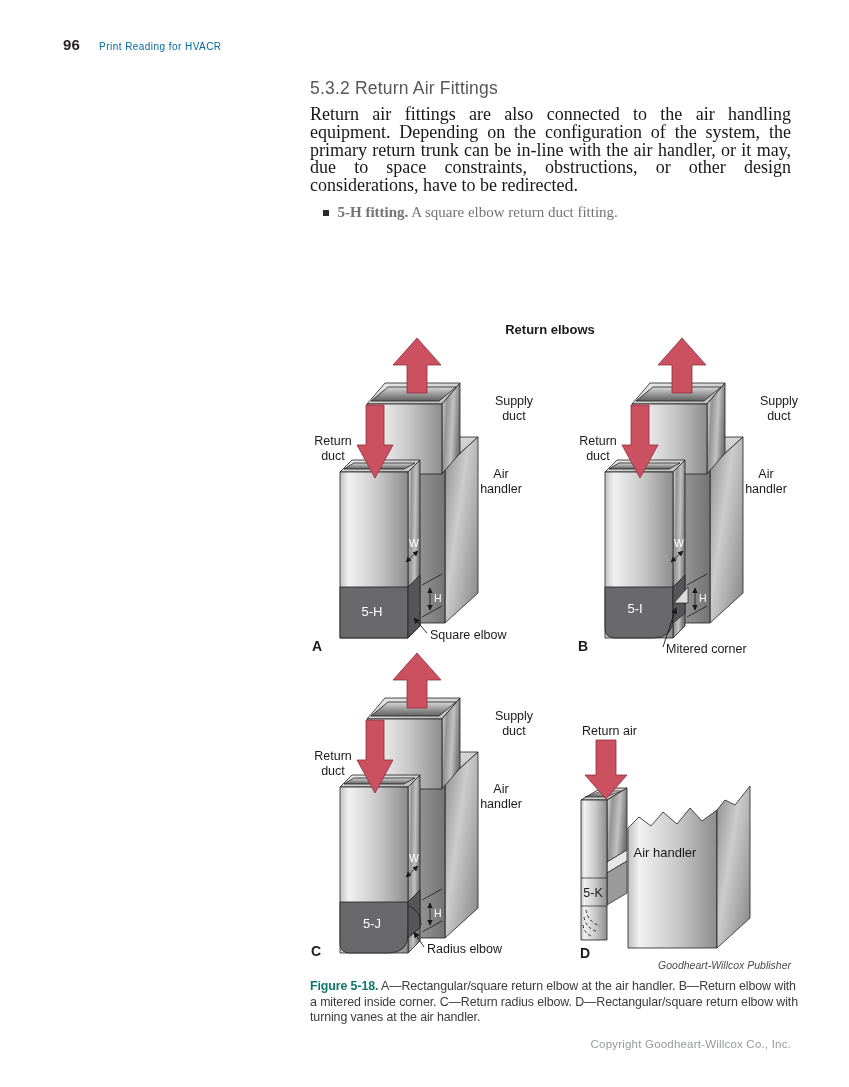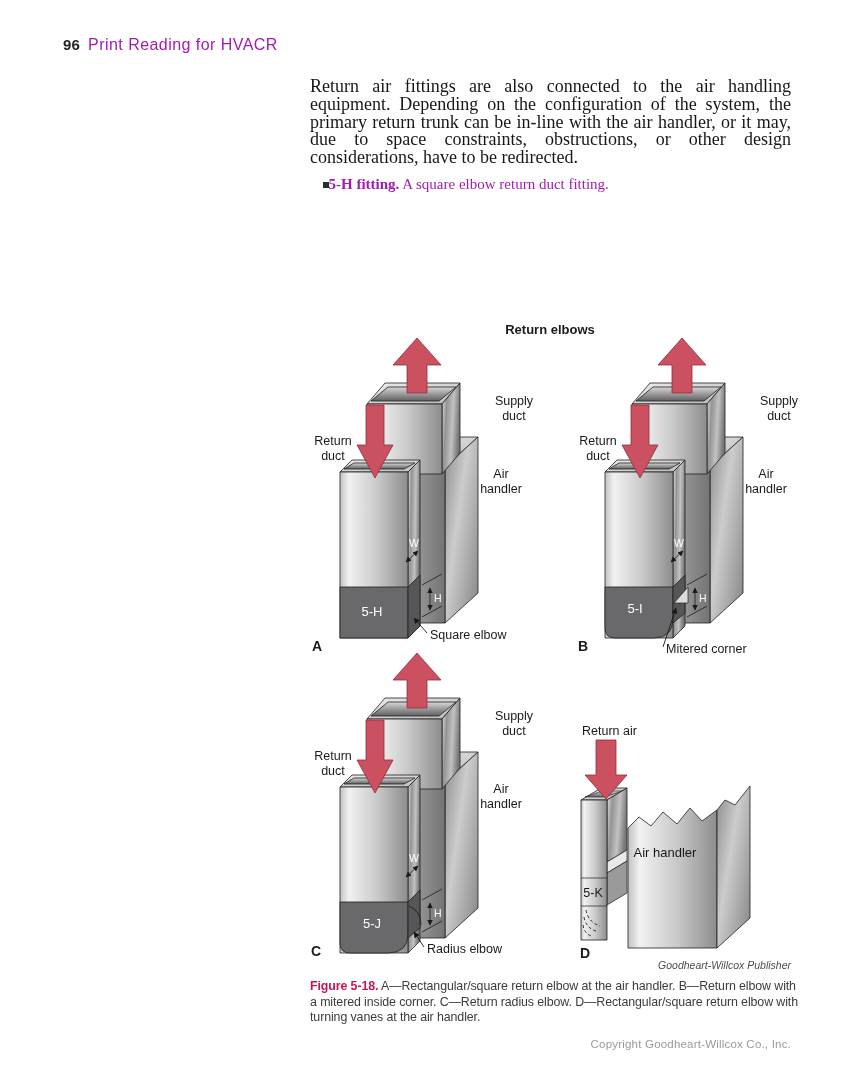--- a/index.html
+++ b/index.html
@@ -1,60 +1,61 @@
 <!DOCTYPE html>
 <html><head>
 <meta charset="utf-8">
 <style>
   html,body{margin:0;padding:0;background:#ffffff;}
   .page{
     position:relative;width:849px;height:1087px;background:#ffffff;overflow:hidden;
     font-family:"Liberation Sans",sans-serif;
   }
   
-  .runhead{position:absolute;left:63px;top:36px;display:flex;align-items:baseline;}
+  .runhead{position:absolute;left:63px;top:36px;display:flex;align-items:baseline;gap:19px;}
   .folio{font-size:15px;font-weight:bold;color:#231f20;letter-spacing:.2px;}
-  .runtitle{font-size:16px;color:#a21caf;letter-spacing:.45px;margin-left:8px;}
+  .runtitle{font-size:10px;color:#0369a1;letter-spacing:.45px;}
   
   .text-col{position:absolute;left:310px;top:78px;width:481px;color:#1b1b1b;}
   .sec-head{margin:0 0 7px 0;font-weight:400;font-size:17.5px;color:#56575b;letter-spacing:.2px;}
   .text-col p{margin:0;font-family:"Liberation Serif",serif;font-size:18px;line-height:17.8px;
     text-align:justify;color:#171717;}
   p.indent{text-indent:22px;margin-top:1px;}
   .bullets{list-style:none;margin:9px 0 0 0;padding:0 0 0 13px;}
-  .bullets li{display:flex;font-family:"Liberation Serif",serif;font-size:15px;
-    line-height:17.8px;color:#a21caf;margin-bottom:5px;}
+  .bullets li{display:flex;gap:9px;font-family:"Liberation Serif",serif;font-size:15px;
+    line-height:17.8px;color:#737373;margin-bottom:5px;}
   .sq{flex:0 0 auto;width:5.5px;height:5.5px;background:#2b2b2b;margin-top:6.5px;}
   .bold{font-weight:bold;}
   
   .fig-svg{position:absolute;left:285px;top:318px;}
   .credit{position:absolute;right:58px;top:959px;font-style:italic;font-size:10.5px;color:#4c4c4c;}
   .caption{position:absolute;left:310px;top:979px;width:489px;font-size:12.4px;line-height:15.6px;
     color:#3c3c3c;letter-spacing:-0.1px;}
-  .caption .cap-label{font-weight:bold;color:#be185d;}
+  .caption .cap-label{font-weight:bold;color:#0f766e;}
   .copyright{position:absolute;right:58px;top:1030px;font-size:11.5px;color:#97999b;letter-spacing:.2px;margin-top:8px;}
   
   text{font-family:"Liberation Sans",sans-serif;fill:#1a1a1a;}
   .lbl{font-size:12.5px;}
   .dim{font-size:10.5px;fill:#ffffff;}
   .tag{font-size:13px;fill:#ffffff;}
   .panel-letter{font-size:14px;font-weight:bold;}
   .fig-title{font-size:13px;font-weight:bold;}
 </style>
 </head>
 <body>
 
 <div class="page">
 
   <div class="runhead">
     <span class="folio">96</span>
     <span class="runtitle">Print Reading for HVACR</span>
   </div>
 
   <div class="text-col">
+    <h2 class="sec-head">5.3.2 Return Air Fittings</h2>
     <p>Return air fittings are also connected to the air handling equipment. Depending on the configuration of the system, the primary return trunk can be in-line with the air handler, or it may, due to space constraints, obstructions, or other design considerations, have to be redirected.</p>
     <ul class="bullets">
       <li>
         <span class="sq"></span>
         <span><span class="bold">5-H fitting.</span><span> A square elbow return duct fitting.</span></span>
       </li>
     </ul>
   </div>
 
   <svg class="fig-svg" width="530" height="662" viewBox="0 0 530 662" xmlns="http://www.w3.org/2000/svg" xmlns:xlink="http://www.w3.org/1999/xlink">

